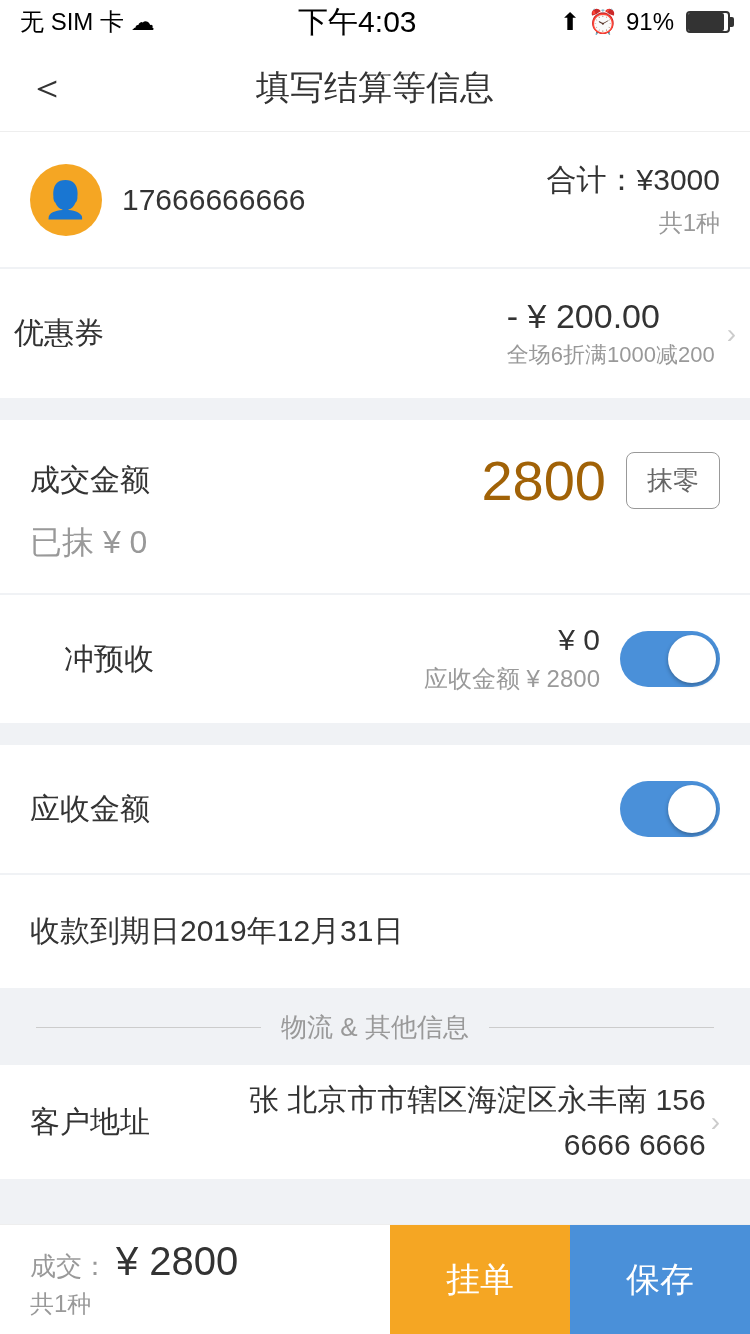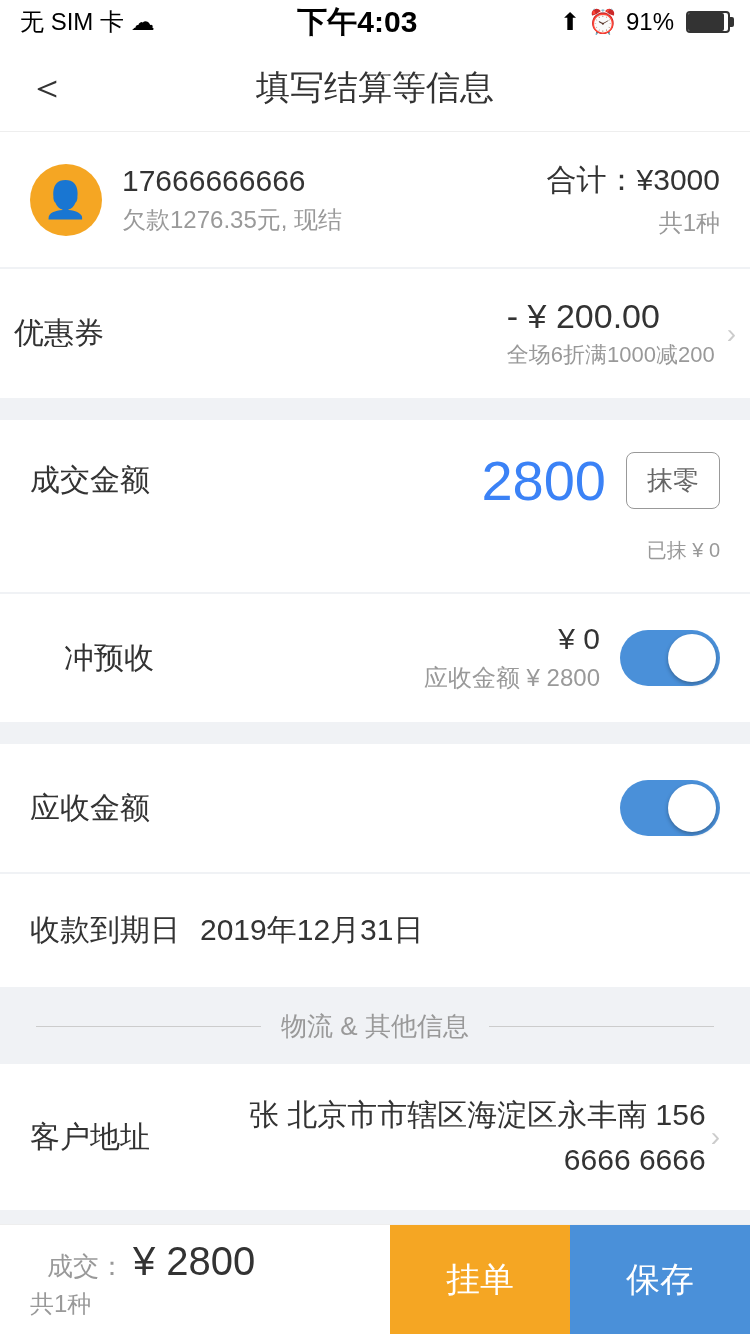--- a/index.html
+++ b/index.html
@@ -20,21 +20,21 @@
       height: 44px;
       background: #fff;
       display: flex;
       align-items: center;
       justify-content: space-between;
       padding: 0 20px;
       font-size: 26px;
       color: #000;
     }
     .status-left { display: flex; align-items: center; gap: 8px; font-size: 24px; }
-    .status-center { font-size: 30px; font-weight: 700; }
+    .status-center { font-size: 30px; font-weight: 400; }
     .status-right { display: flex; align-items: center; gap: 8px; font-size: 24px; }
     .battery-box {
       display: inline-block;
       width: 44px; height: 22px;
       border: 2px solid #333;
       border-radius: 4px;
       position: relative;
       margin-left: 4px;
     }
     .battery-box::after {
@@ -131,31 +131,31 @@
       padding: 28px 30px;
       margin-bottom: 2px;
     }
     .amount-row {
       display: flex;
       align-items: center;
       justify-content: space-between;
     }
     .amount-label { font-size: 30px; color: #333; }
     .amount-right { display: flex; align-items: center; gap: 20px; }
-    .amount-value { font-size: 56px; color: #3b82f6; font-weight: 500; }
+    .amount-value { font-size: 56px; color: #a16207; font-weight: 500; }
     .round-btn {
       border: 1px solid #999;
       border-radius: 8px;
       padding: 10px 20px;
       font-size: 26px;
       color: #666;
       background: #fff;
       cursor: pointer;
     }
-    .amount-sub { font-size: 20px; color: #999; margin-top: 24px; text-align: right; }
+    .amount-sub { font-size: 32px; color: #999; margin-top: 8px; text-align: left; }
 
     
     .precollect-section {
       background: #fff;
       padding: 28px 30px;
       margin-bottom: 2px;
     }
     .precollect-row {
       display: flex;
       align-items: center;
@@ -196,21 +196,21 @@
       margin-bottom: 2px;
     }
     .debt-label { font-size: 30px; color: #333; }
 
     
     .due-date-section {
       background: #fff;
       padding: 36px 30px;
       margin-bottom: 2px;
     }
-    .due-date-row { display: flex; align-items: flex-end; gap: 20px; }
+    .due-date-row { display: flex; align-items: flex-end; }
     .due-date-label { font-size: 30px; color: #333; }
     .due-date-value { font-size: 30px; color: #333; }
 
     
     .logistics-divider {
       background: #f0f2f5;
       padding: 20px 36px;
       display: flex;
       align-items: center;
       justify-content: flex-end;
@@ -219,21 +219,21 @@
     .logistics-line {
       flex: 1;
       height: 1px;
       background: #ccc;
     }
     .logistics-text { font-size: 26px; color: #999; }
 
     
     .address-section {
       background: #fff;
-      padding: 28px 30px;
+      padding: 12px 30px;
       display: flex;
       align-items: center;
       justify-content: space-between;
       margin-bottom: 2px;
     }
     .address-label { font-size: 30px; color: #333; flex-shrink: 0; margin-right: 30px; }
     .address-value { font-size: 30px; color: #333; flex: 1; line-height: 1.5; }
     .address-right { display: flex; align-items: center; gap: 5px; text-align: right; }
 
     
@@ -245,21 +245,21 @@
       height: 110px;
       display: flex;
       align-items: center;
       background: #fff;
       border-top: 1px solid #eee;
     }
     .footer-info {
       padding: 0 30px;
       flex: 1;
     }
-    .footer-deal { font-size: 26px; color: #999; margin-left: 17px; }
+    .footer-deal { font-size: 26px; color: #999; }
     .footer-amount { font-size: 40px; color: #333; font-weight: 500; }
     .footer-count { font-size: 24px; color: #999; margin-top: 4px; }
     .footer-btn {
       height: 110px;
       width: 180px;
       display: flex;
       align-items: center;
       justify-content: center;
       font-size: 34px;
       color: #fff;
@@ -297,21 +297,20 @@
   <div class="header-title">填写结算等信息</div>
 </div>
 
 <div class="content">
 
   <div class="customer-card">
     <div class="customer-left">
       <div class="avatar">👤</div>
       <div>
         <div class="customer-name">17666666666</div>
-        <div class="customer-sub">欠款1276.35元, 现结</div>
       </div>
     </div>
     <div class="customer-right">
       <div class="total-amount">合计：¥3000</div>
       <div class="total-count">共1种</div>
     </div>
   </div>
 
   <div class="coupon-row">
     <div class="coupon-label">优惠券</div>

